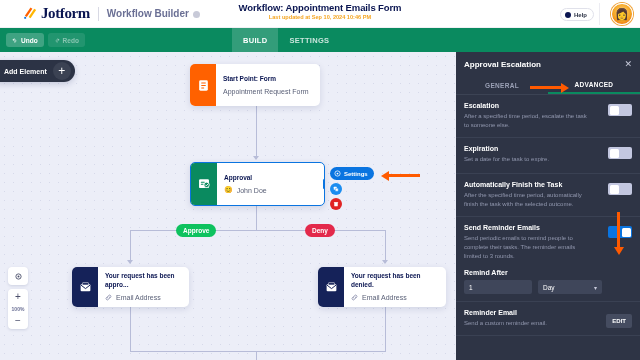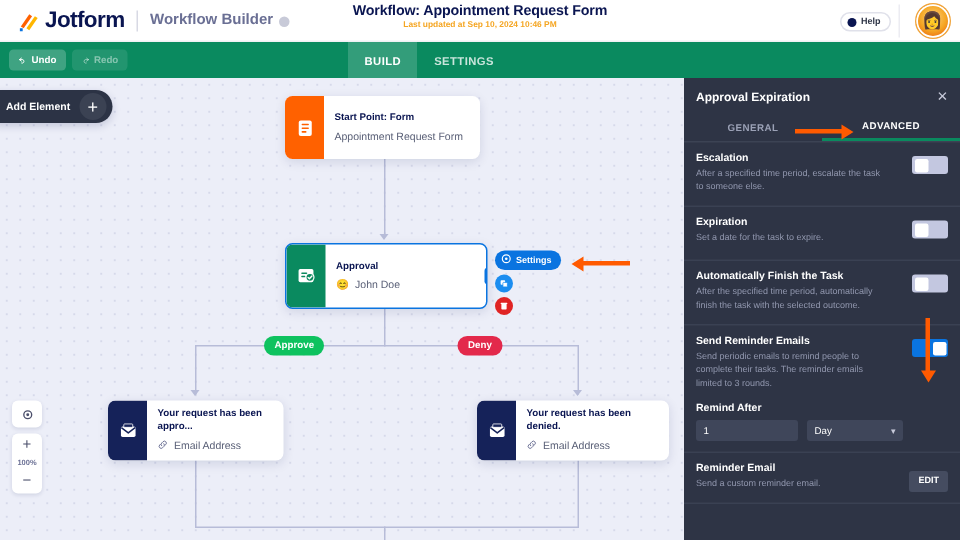--- a/index.html
+++ b/index.html
@@ -11,21 +11,21 @@
   }
   #app { position: relative; width: 640px; height: 360px; }
 
   
   .topbar {
     position: absolute; left: 0; top: 0; width: 640px; height: 28px;
     background: #ffffff;
     display: flex; align-items: center;
     border-bottom: 1px solid #f0f0f4;
   }
-  .logo-wrap { display: flex; align-items: flex-end; padding-left: 12px; }
+  .logo-wrap { display: flex; align-items: flex-start; padding-left: 23px; font-family: Liberation Serif, serif; }
   .logo-mark { width: 15px; height: 15px; position: relative; margin-right: 3px; }
   .logo-text {
     font-size: 15px; font-weight: bold; color: #0a1551;
     letter-spacing: -0.4px;
   }
   .logo-div { width: 1px; height: 14px; background: #d8d9e4; margin: 0 8px; }
   .wb-label { font-size: 10px; color: #6a6f94; font-weight: bold; }
   .wb-caret {
     display: inline-block; margin-left: 4px; width: 7px; height: 7px;
     border-radius: 50%; background: #c8cad8; position: relative; top: 1px;
@@ -282,21 +282,21 @@
       </span>
       <span class="logo-text">Jotform</span>
     </div>
     <div class="logo-div"></div>
     <div style="display:flex;align-items:center;">
       <span class="wb-label">Workflow Builder</span>
       <span class="wb-caret"></span>
     </div>
 
     <div class="title-block">
-      <div class="wf-title">Workflow: Appointment Request Form</div>
+      <div class="wf-title">Workflow: Appointment Emails Form</div>
       <div class="wf-sub">Last updated at Sep 10, 2024 10:46 PM</div>
     </div>
 
     <div class="help-btn">
       <span class="help-dot"></span>
       <span>Help</span>
     </div>
     <div class="topbar-div"></div>
     <div class="avatar">
       <span>👩</span>
@@ -471,21 +471,21 @@
             </svg>
           </span>
           <span>Email Address</span>
         </div>
       </div>
     </div>
   </div>
 
   <div class="panel">
     <div class="panel-head">
-      <span class="panel-title">Approval Expiration</span>
+      <span class="panel-title">Approval Escalation</span>
       <span class="panel-close">✕</span>
     </div>
 
     <div class="panel-tabs">
       <div class="ptab">GENERAL</div>
       <div class="ptab active">ADVANCED</div>
     </div>
 
     <div class="panel-body">
 

